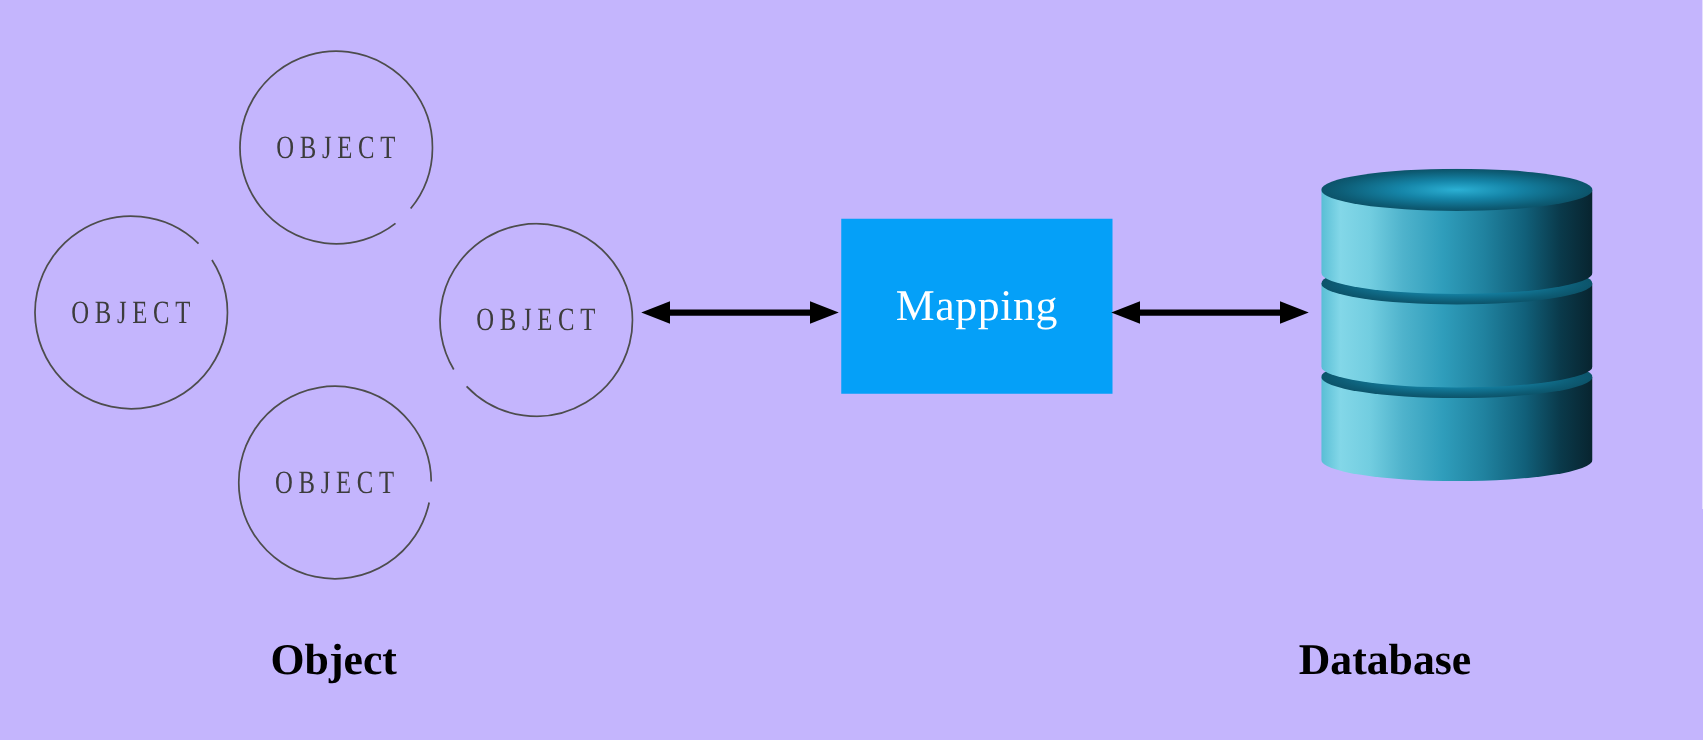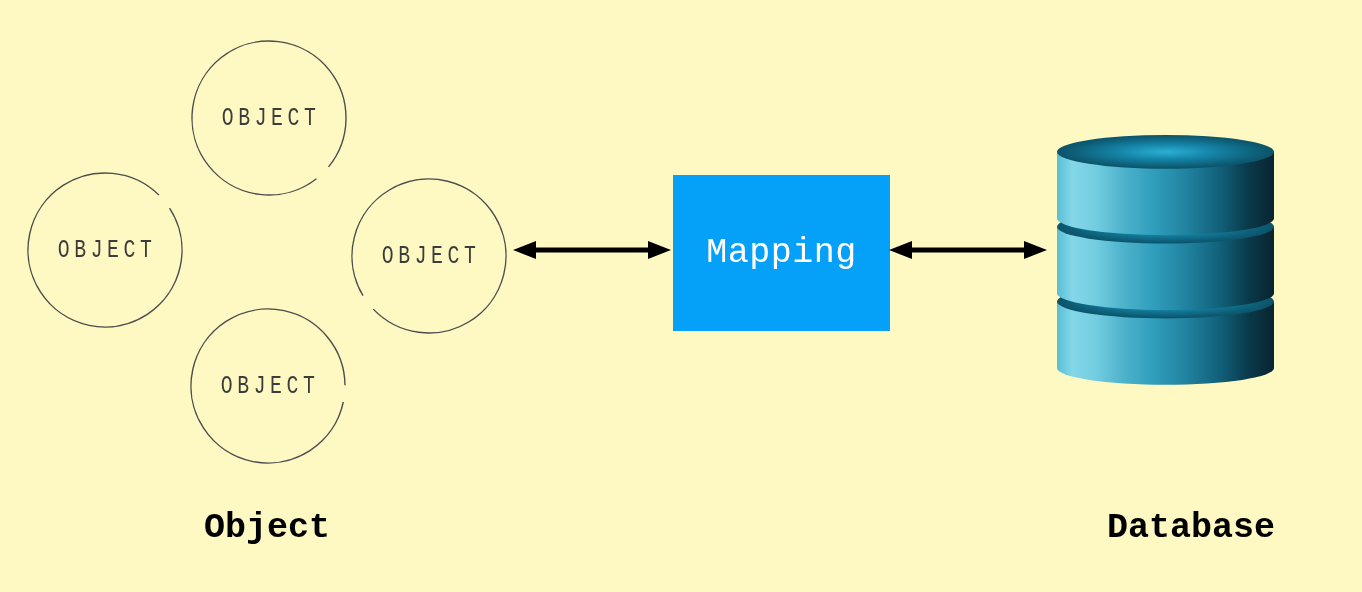--- a/index.html
+++ b/index.html
@@ -1,50 +1,50 @@
 <!DOCTYPE html>
 <html><head>
 <meta charset="utf-8">
 <style>
   html,body{margin:0;padding:0;background:#fff;}
   .stage{
-    position:relative;width:1362px;height:592px;background:#fef9c3;overflow:hidden;
-    font-family:Liberation Mono, monospace;
+    position:relative;width:1362px;height:592px;background:#c4b5fd;overflow:hidden;
+    font-family:Liberation Serif, serif;
   }
   
   .circle{position:absolute;width:156px;height:156px;display:flex;align-items:center;justify-content:center;}
   .c-top{left:191px;top:40px;}
   .c-left{left:27px;top:172px;}
   .c-right{left:351px;top:178px;}
   .c-bottom{left:190px;top:308px;}
   .ring{position:absolute;left:0;top:0;width:156px;height:156px;}
   .obj-label{
     position:relative;font-size:26px;letter-spacing:6px;color:#3C3C3C;
     white-space:nowrap;transform:scaleX(0.76);padding-left:6px;font-weight:400;
   }
   
   .mapping-box{
-    position:absolute;left:673px;top:175px;width:217px;height:156px;
+    position:absolute;left:673px;top:175px;width:217px;height:140px;
     background:#05A0F8;display:flex;align-items:center;justify-content:center;
   }
   .mapping-box span{color:#FFFFFF;font-size:35px;letter-spacing:0.5px;}
   
   .arrow{position:absolute;width:160px;height:24px;}
   .arrow-1{left:512px;top:238px;}
   .arrow-2{left:888px;top:238px;}
   
   .db{position:absolute;left:1057px;top:135px;width:217px;height:253px;}
   
   .caption{
     position:absolute;top:508px;transform:translateX(-50%);
     font-size:35px;font-weight:bold;color:#000000;white-space:nowrap;letter-spacing:0px;
   }
   .cap-object{left:267px;}
   .cap-mapping{left:782px;}
-  .cap-database{left:1191px;}
+  .cap-database{left:1108px;}
 </style>
 </head>
 <body>
 
 <div class="stage">
 
   <div class="circle c-top">
     <svg class="ring" viewBox="0 0 156 156">
       <circle cx="78" cy="78" r="77" fill="none" stroke="#4D4D4D" stroke-width="1.4" stroke-dasharray="466 18" transform="rotate(52 78 78)"></circle>
     </svg>

